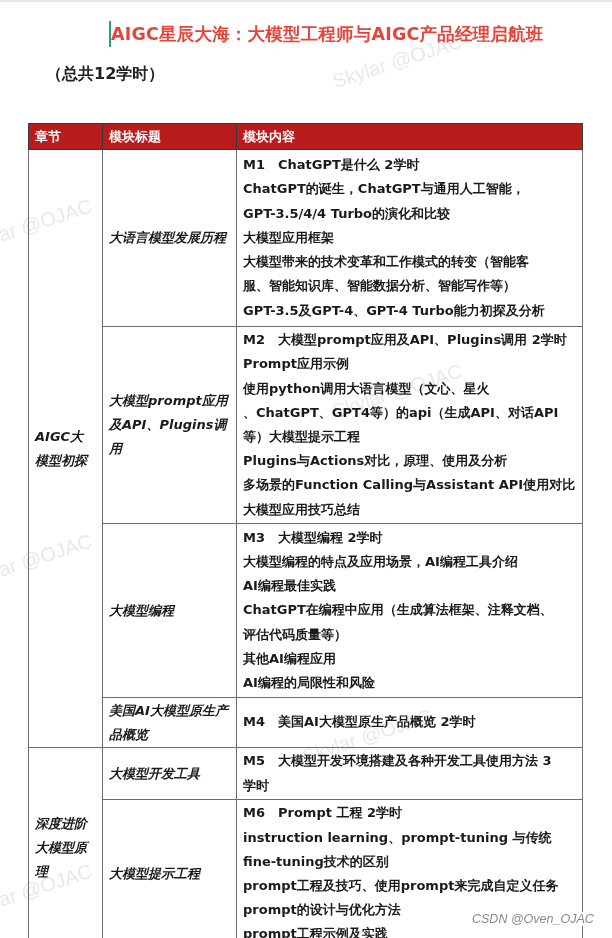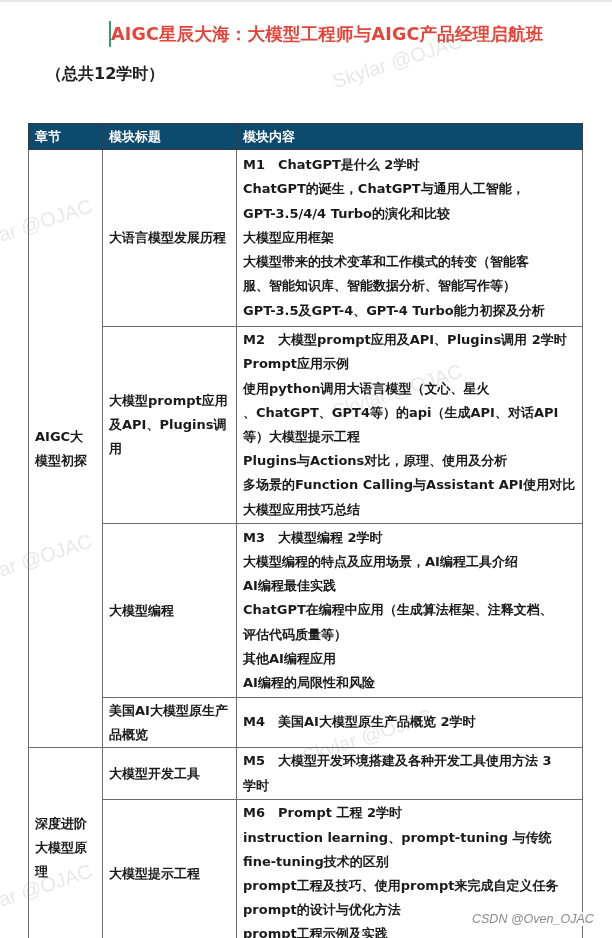--- a/index.html
+++ b/index.html
@@ -12,25 +12,25 @@
   .title-wrap { position: absolute; left: 109px; top: 20px; height: 28px; display: flex; align-items: center; }
   .caret { width: 2px; height: 26px; background: #2f9e72; margin-right: 0px; }
   .title { color: #e5443a; font-size: 17.5px; font-weight: bold; letter-spacing: 0.2px; white-space: nowrap; }
   .subtitle { position: absolute; left: 46px; top: 64px; font-size: 16px; font-weight: bold; color: #222; }
   .watermark { position: absolute; color: rgba(150,150,150,0.22); font-size: 20px; transform: rotate(-18deg); white-space: nowrap; pointer-events: none; font-family: "Liberation Sans", sans-serif; }
   table.curriculum {
     position: absolute; left: 28px; top: 123px; width: 554px;
     border-collapse: collapse; table-layout: fixed; font-size: 13px;
   }
   table.curriculum th {
-    background: #0c4a6e; color: #ffffff; font-weight: bold; text-align: left;
+    background: #b91c1c; color: #ffffff; font-weight: bold; text-align: left;
     height: 25px; padding: 0 6px; border: 1px solid #3a3a3a; font-size: 13px;
   }
   table.curriculum td { border: 1px solid #6c6c6c; vertical-align: middle; padding: 0 6px; }
-  td.chapter, td.module-title { font-weight: bold; line-height: 24px; }
+  td.chapter, td.module-title { font-weight: bold; line-height: 24px; font-style: italic; }
   td.content { padding: 3px 6px 3px 6px; vertical-align: top; }
   .line { font-weight: bold; line-height: 24.2px; white-space: nowrap; }
   .csdn { position: absolute; left: 470px; top: 912px; color: #8a8a8a; font-size: 12.5px; font-family: "Liberation Sans", sans-serif; background: #fff; padding: 0 2px; font-style: italic; }
 </style>
 </head>
 <body>
 
 <div class="top-rule"></div>
 
 <div class="title-wrap">

